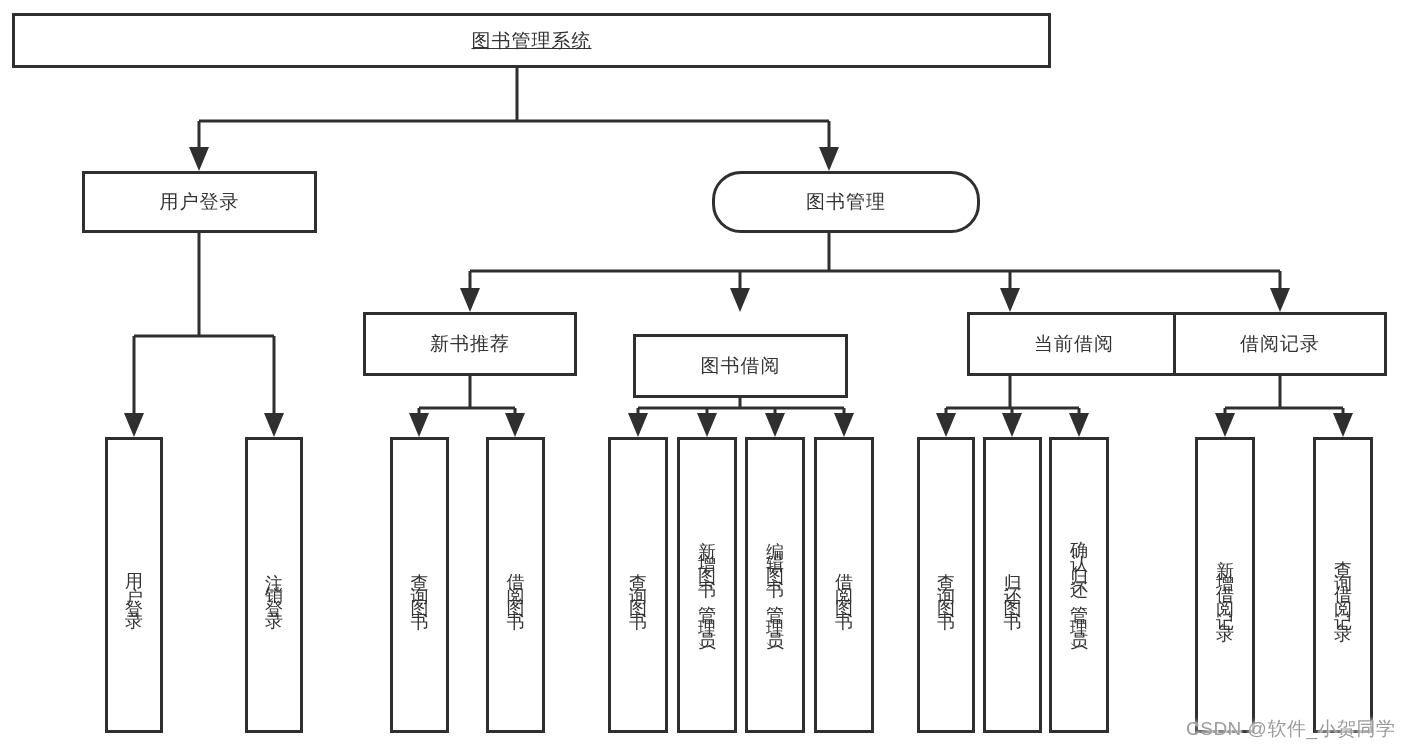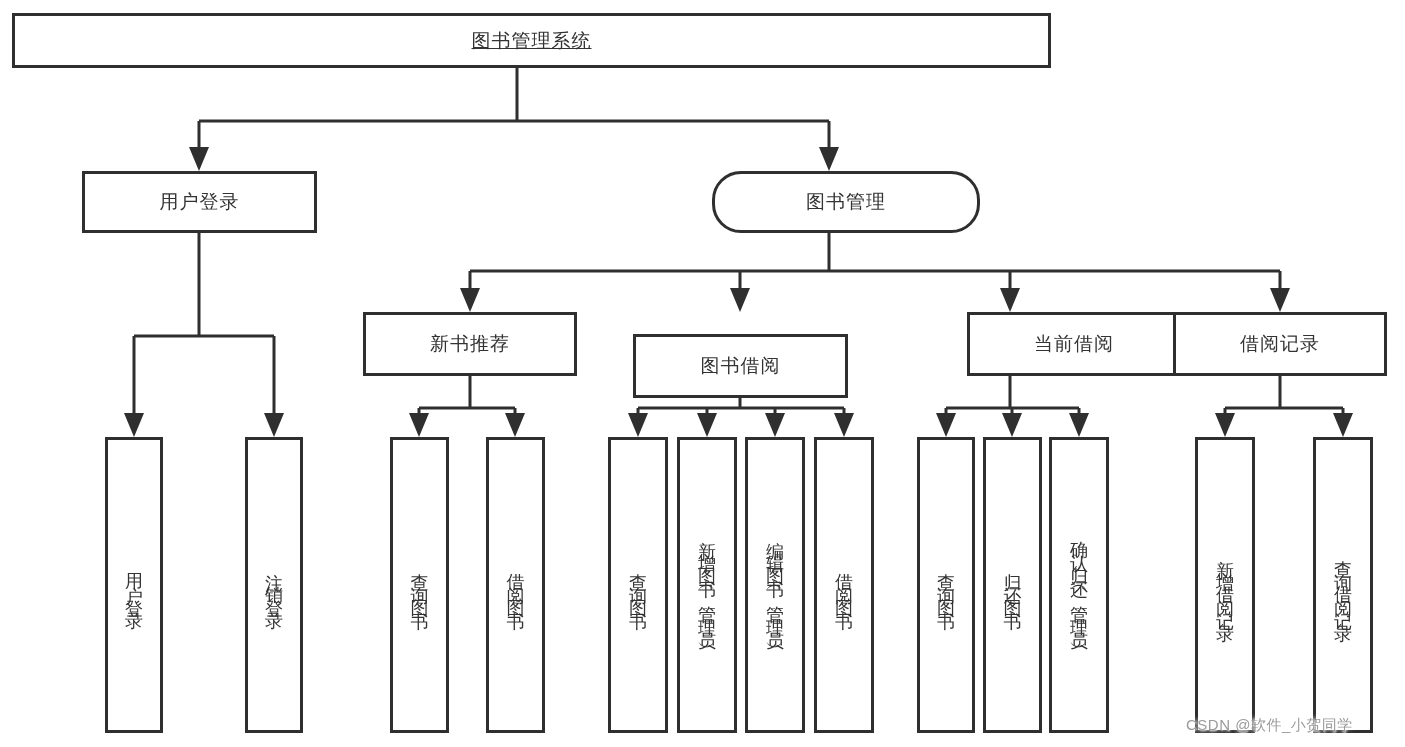--- a/index.html
+++ b/index.html
@@ -33,21 +33,21 @@
     writing-mode: vertical-lr;
     text-orientation: mixed;
     font-size: 18px; color: #333333;
     letter-spacing: 13px;
     line-height: 1;
     white-space: nowrap;
   }
   .watermark {
     position: absolute;
     left: 1186px; top: 716px;
-    font-size: 15px;
+    font-size: 19px;
     color: #9b9b9b;
     letter-spacing: 0.5px;
     z-index: 2;
     text-shadow: 0 0 5px #ffffff, 0 0 5px #ffffff, 1px 1px 2px #ffffff;
     white-space: nowrap;
   }
 </style>
 </head>
 <body>
 

